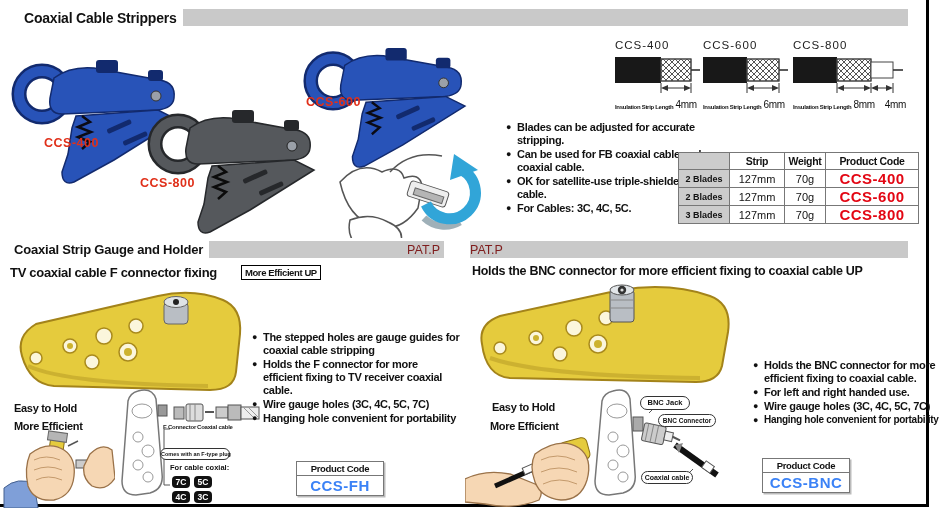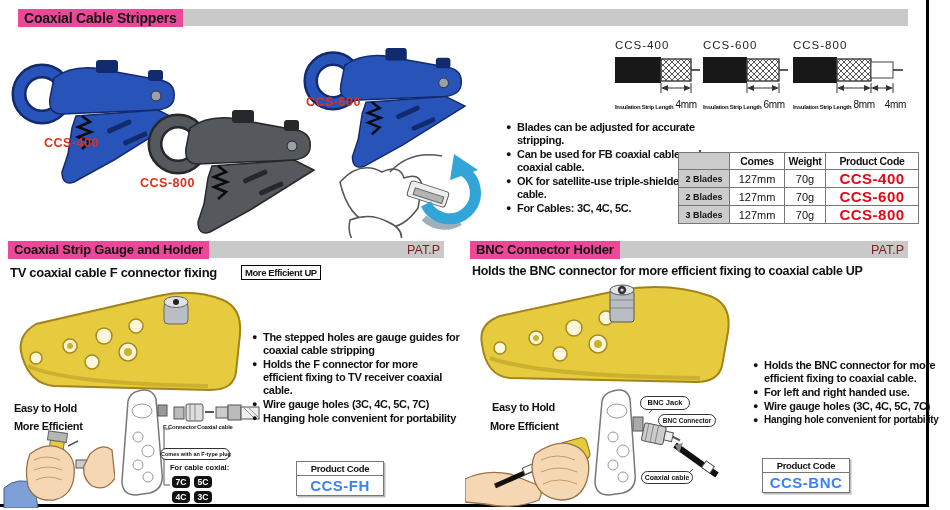--- a/index.html
+++ b/index.html
@@ -1,20 +1,20 @@
 <!DOCTYPE html>
 <html><head>
 <meta charset="utf-8">
 <style>
   html,body{margin:0;padding:0;background:#fff;}
   #page{position:relative;width:950px;height:510px;background:#fff;overflow:hidden;
         font-family:"Liberation Sans",sans-serif;color:#111;}
   .abs{position:absolute;}
   .bar{background:#c9c9c9;height:17px;display:flex;align-items:center;justify-content:space-between;}
-  .bartitle{background:#ec4899;font-weight:bold;font-size:14px;letter-spacing:-0.2px;padding:0 6px;line-height:18px;white-space:nowrap;}
+  .bartitle{background:#ffffff;font-weight:bold;font-size:14px;letter-spacing:-0.2px;padding:0 6px;line-height:18px;white-space:nowrap;}
   .bartitle.sm{font-size:13px;}
   .pat{font-size:12.5px;padding-right:4px;color:#7f1d1d;}
   .sub{font-weight:bold;font-size:12.5px;letter-spacing:-0.3px;white-space:nowrap;}
   .badge{display:inline-block;border:1.5px solid #000;font-size:9.5px;font-weight:bold;
          padding:1px 3px;margin-left:24px;letter-spacing:-0.4px;vertical-align:1px;}
   .toollabel{color:#e0301a;font-size:12.5px;font-weight:bold;letter-spacing:0.5px;white-space:nowrap;}
   .cabname{font-size:11.5px;letter-spacing:1px;color:#222;margin-bottom:2px;white-space:nowrap;}
   .capline{display:flex;align-items:flex-end;white-space:nowrap;}
   .cap{font-size:6px;font-weight:bold;letter-spacing:-0.3px;margin-right:2px;}
   .mm{font-size:10px;letter-spacing:-0.3px;}
@@ -180,21 +180,21 @@
     <li>Blades can be adjusted for accurate stripping.</li>
     <li>Can be used for FB coaxial cable and eco coaxial cable.</li>
     <li>OK for satellite-use triple-shielded coxial cable.</li>
     <li>For Cables: 3C, 4C, 5C.</li>
   </ul>
 
   <table class="spec abs" style="left:678px;top:152px;">
     <tbody>
         <tr>
       <td class="gray"></td>
-      <td class="hdr" style="width:48px;">Comes</td>
+      <td class="hdr" style="width:48px;">Strip</td>
       <td class="hdr" style="width:34px;">Weight</td>
       <td class="hdr">Product Code</td>
     </tr>
     <tr>
       <td class="gray">2 Blades</td>
       <td>127mm</td>
       <td>70g</td>
       <td class="code">CCS-400</td>
     </tr>
     <tr>
@@ -289,21 +289,20 @@
     <li>Wire gauge holes (3C, 4C, 5C, 7C)</li>
     <li>Hanging hole convenient for portability</li>
   </ul>
 
   <div class="abs pcbox" style="left:296px;top:461px;">
     <div class="pclabel">Product Code</div>
     <div class="pcval">CCS-FH</div>
   </div>
 
   <div class="abs bar" style="left:470px;top:241px;width:438px;">
-    <span class="bartitle sm">BNC Connector Holder</span>
     <span class="pat">PAT.P</span>
   </div>
   <div class="abs sub" style="left:472px;top:264px;font-size:12.5px;">Holds the BNC connector for more efficient fixing to coaxial cable UP</div>
 
   <svg class="abs" style="left:470px;top:282px;" width="300" height="112" viewBox="0 0 300 112">
     <path d="M12,62 Q8,42 30,34 L150,8 Q200,0 240,14 Q262,22 258,50 L252,84 Q248,100 226,100 L40,96 Q16,94 12,62 Z" fill="#e5cb3d" stroke="#a3831a" stroke-width="2"></path>
     <path d="M20,76 Q70,94 230,96" stroke="#c2a52b" stroke-width="4" fill="none" opacity="0.7"></path>
     <circle cx="30" cy="66" r="6" fill="#fbf6dc" stroke="#a98a1d" stroke-width="1.5"></circle>
     <circle cx="66" cy="56" r="7" fill="#fbf6dc" stroke="#a98a1d" stroke-width="1.5"></circle>
     <circle cx="90" cy="72" r="7" fill="#fbf6dc" stroke="#a98a1d" stroke-width="1.5"></circle>

